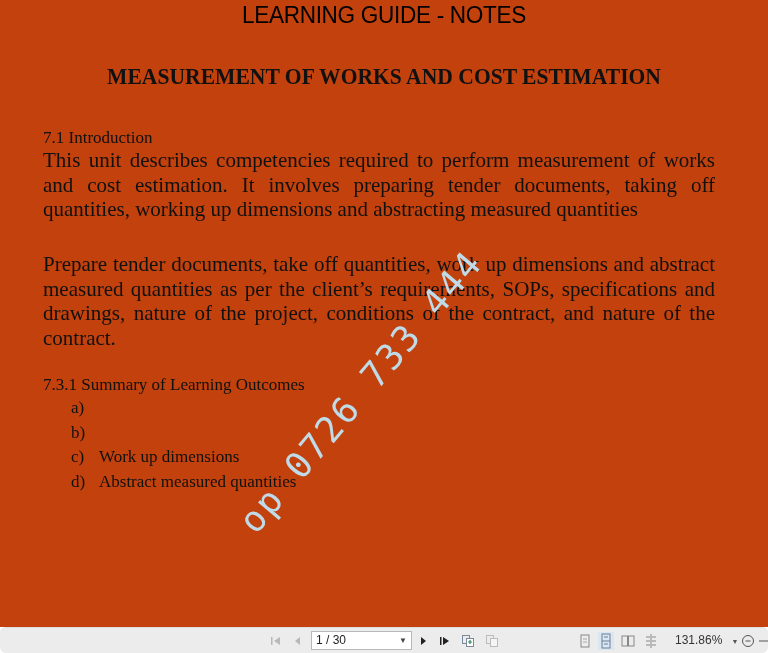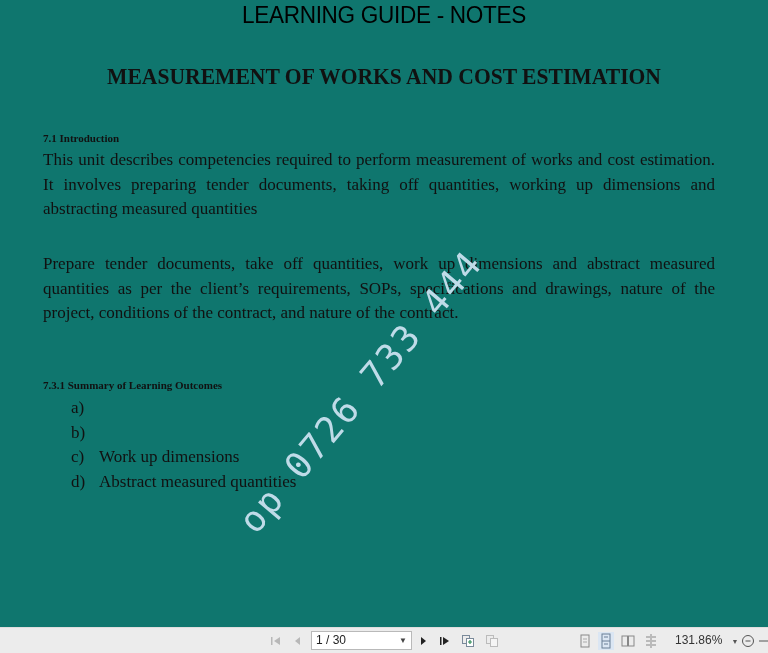--- a/index.html
+++ b/index.html
@@ -1,43 +1,43 @@
 <!DOCTYPE html>
 <html><head>
 <meta charset="utf-8">
 <style>
   * { margin:0; padding:0; box-sizing:border-box; }
   html, body { width:768px; height:653px; overflow:hidden; background:#ffffff; }
   body { position:relative; font-family:"Liberation Serif", serif; color:#111; }
 
-  .page { position:absolute; left:0; top:0; width:768px; height:627px; background:#0f766e; overflow:hidden; }
+  .page { position:absolute; left:0; top:0; width:768px; height:627px; background:#c2410c; overflow:hidden; }
 
   .guide-title { position:absolute; left:0; top:2px; width:768px; text-align:center;
     font-family:"Liberation Sans", sans-serif; font-size:23px; letter-spacing:-0.3px; color:#000; transform:scaleX(0.98); }
 
   .main-title { position:absolute; left:0; top:64px; width:768px; text-align:center;
     font-family:"Liberation Serif", serif; font-weight:bold; font-size:22.5px; color:#111; transform:scaleX(0.96); }
 
   .section { position:absolute; left:43px; width:672px; }
-  .section h2 { font-family:"Liberation Serif", serif; font-weight:bold; font-size:11px; line-height:20px; color:#111; }
-  .section p { font-size:17px; line-height:24.5px; text-align:justify; color:#111; }
+  .section h2 { font-family:"Liberation Serif", serif; font-weight:normal; font-size:17px; line-height:20px; color:#111; }
+  .section p { font-size:21px; line-height:24.5px; text-align:justify; color:#111; }
 
   #sec-intro { top:128px; }
   #sec-perf { top:252px; }
   #sec-summary { top:375px; }
 
   .outcomes { list-style:none; margin-left:28px; margin-top:1px; }
   .outcomes li { font-size:17px; line-height:24.5px; display:flex; }
   .outcomes .marker { width:28px; }
 
   .watermark { position:absolute; left:262px; top:500px; font-family:"DejaVu Sans Mono", monospace;
     font-size:36px; color:#bfdbe8; transform-origin:left bottom; transform:rotate(-50deg); white-space:nowrap; letter-spacing:2px; pointer-events:none; }
 
   .toolbar { position:absolute; left:0; top:627px; width:768px; height:26px; background:#ececec;
-    border-top:1px solid #dedede; font-family:"Liberation Sans", sans-serif; }
+    border-top:1px solid #dedede; font-family:"Liberation Sans", sans-serif;border-radius:6px; }
   .tb-btn { position:absolute; top:4px; height:18px; display:flex; align-items:center; justify-content:center; color:#555; font-size:12px; cursor:pointer; }
   .tb-btn.disabled { color:#b8b8b8; }
   .page-box { position:absolute; left:311px; top:3px; width:101px; height:19px; background:#fff; border:1px solid #b9b9b9;
     font-size:12px; line-height:17px; padding-left:4px; color:#222; }
   .page-box .drop { position:absolute; right:4px; top:0; font-size:8px; color:#444; }
   .zoom-label { position:absolute; left:675px; top:5px; font-size:12px; color:#333;text-align:center; }
   .view-btn { position:absolute; top:4px; width:16px; height:18px; }
   .view-btn.active { background:#dbe6f3; }
 </style>
 </head>

